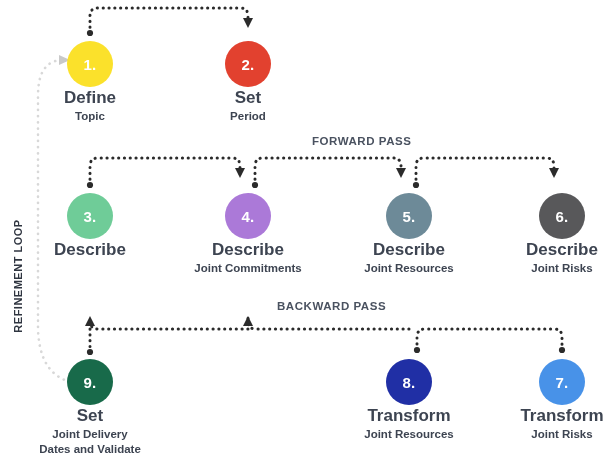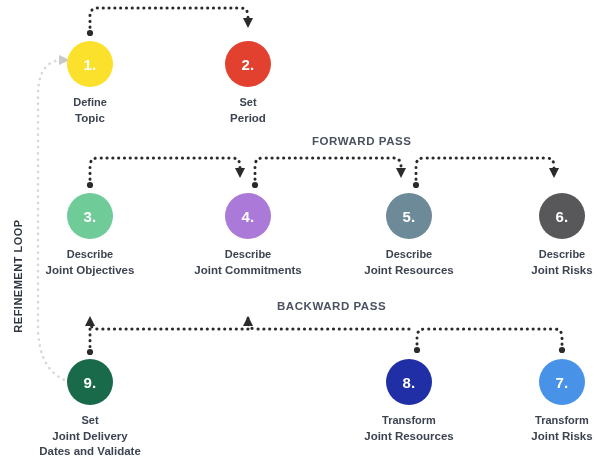--- a/index.html
+++ b/index.html
@@ -8,21 +8,21 @@
   #wires{position:absolute;left:0;top:0;width:607px;height:461px;}
 
   .node{position:absolute;width:108px;margin-left:-54px;text-align:center;}
   .bubble{
     width:46px;height:46px;border-radius:50%;margin:0 auto;
     display:flex;align-items:center;justify-content:center;
     color:#ffffff;font-size:15px;font-weight:700;letter-spacing:.2px;
     line-height:1;
   }
   .bubble span{display:block;transform:translateY(0px);}
-  .verb{margin-top:9px;font-size:11px;font-weight:700;color:#3d4451;line-height:1.25;}
+  .verb{font-size:17px;font-weight:700;color:#3d4451;line-height:1.25;}
   .obj{margin-top:1px;font-size:11.5px;font-weight:700;color:#3d4451;line-height:1.3;}
 
   .pass-label{
     position:absolute;font-size:11.5px;font-weight:700;color:#4a5260;
     letter-spacing:.55px;white-space:nowrap;
   }
 
   #loop-label{
     position:absolute;left:-42px;top:270px;width:120px;text-align:center;
     transform:rotate(-90deg);transform-origin:center center;
@@ -108,21 +108,20 @@
           <span>2.</span>
         </div>
         <div class="verb">Set</div>
         <div class="obj" style="white-space: pre-line; text-align: center;">Period</div>
       </div>
       <div class="node" style="left: 90px; top: 193px;">
         <div class="bubble" style="background: rgb(111, 204, 152);">
           <span>3.</span>
         </div>
         <div class="verb">Describe</div>
-        <div class="obj" style="white-space: pre-line;">Joint Objectives</div>
       </div>
       <div class="node" style="left: 248px; top: 193px;">
         <div class="bubble" style="background: rgb(171, 121, 216);">
           <span>4.</span>
         </div>
         <div class="verb">Describe</div>
         <div class="obj" style="white-space: pre-line;">Joint Commitments</div>
       </div>
       <div class="node" style="left: 409px; top: 193px;">
         <div class="bubble" style="background: rgb(109, 138, 152);">

